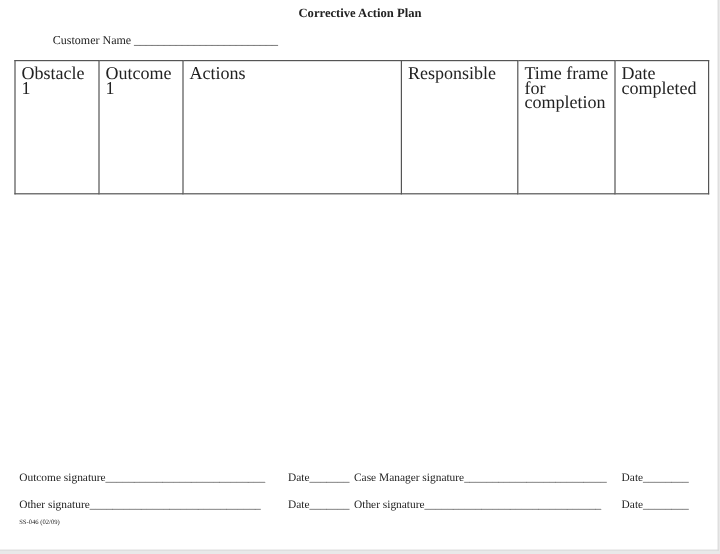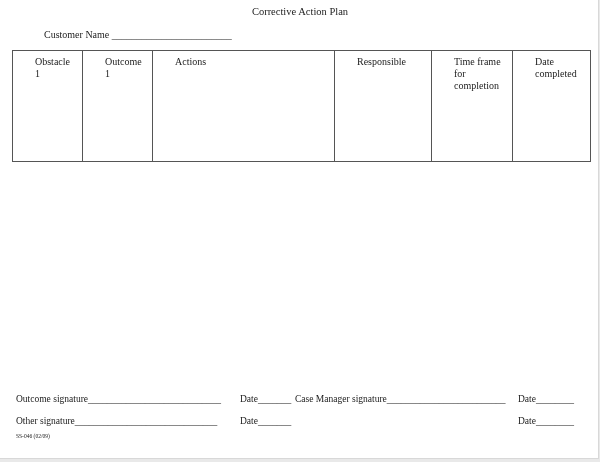--- a/index.html
+++ b/index.html
@@ -11,32 +11,32 @@
     }
     .page {
       position: absolute; left: 0; top: 0;
       width: 598px; height: 458px;
       background: #fff;
       border-right: 1px solid #d8d8d8;
       border-bottom: 1px solid #d8d8d8;
     }
     .title {
       position: absolute; top: 6px; left: 0; width: 600px;
-      text-align: center; font-weight: normal; font-size: 10.5px;
+      text-align: center; font-weight: bold; font-size: 10.5px;
     }
     .field { position: absolute; top: 29px; font-size: 10px; white-space: pre; text-align: center; }
     table.plan {
       position: absolute; left: 12px; top: 50px;
       width: 578px; border-collapse: collapse; table-layout: fixed;
     }
     table.plan td {
       border: 1px solid #555;
       height: 105px; vertical-align: top;
-      padding: 5px 5px 0 22px;
-      font-size: 10px; line-height: 12px; margin-top: 11px;
+      padding: 5px 5px 0 5px;
+      font-size: 15px; line-height: 12px; margin-top: 11px;
     }
     .sig { position: absolute; font-size: 9.5px; white-space: pre; }
     .code { position: absolute; left: 16px; top: 433px; font-size: 5.5px; }
   </style>
 </head>
 <body>
 
 <div class="page">
   <div class="title">Corrective Action Plan</div>
 
@@ -63,16 +63,17 @@
   </tbody>
     </table>
 
   <div class="sig" style="left:16px; top:394px;">Outcome signature____________________________</div>
   <div class="sig" style="left:240px; top:394px;">Date_______</div>
   <div class="sig" style="left:295px; top:394px;text-align:center;">Case Manager signature_________________________</div>
   <div class="sig" style="left:518px; top:394px;">Date________</div>
 
   <div class="sig" style="left:16px; top:416px;">Other signature______________________________</div>
   <div class="sig" style="left:240px; top:416px;">Date_______</div>
+  <div class="sig" style="left:295px; top:416px;">Other signature_______________________________</div>
   <div class="sig" style="left:518px; top:416px;">Date________</div>
 
   <div class="code">SS-046 (02/09)</div>
 </div>
 
 </body></html>

